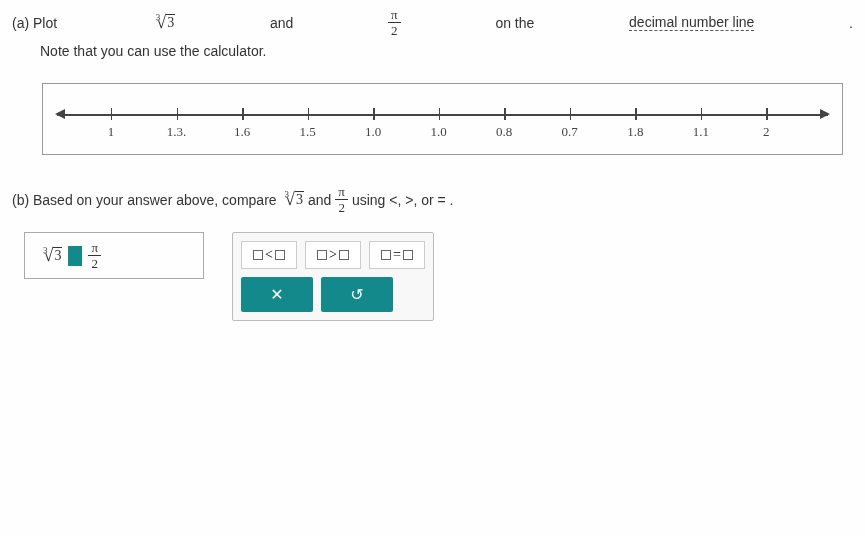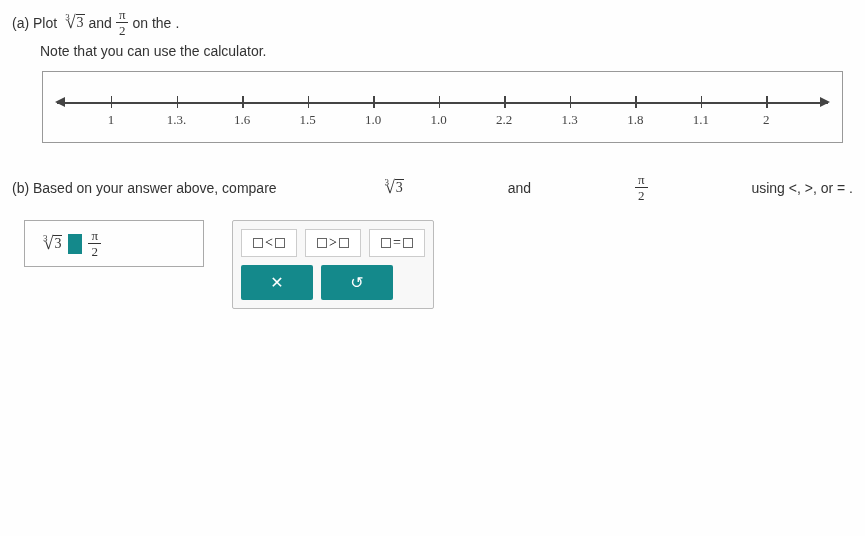--- a/index.html
+++ b/index.html
@@ -9,20 +9,21 @@
       color: #333;
       padding: 8px 12px;
       font-size: 14px;
     }
     .instruction {
       display: flex;
       align-items: center;
       flex-wrap: wrap;
       gap: 4px;
       margin-bottom: 6px;
+      justify-content: space-between;
     }
     .math {
       font-family: 'Times New Roman', serif;
       display: inline-flex;
       align-items: center;
     }
     .cbrt {
       position: relative;
       display: inline-flex;
       align-items: center;
@@ -48,21 +49,21 @@
       line-height: 1;
       vertical-align: middle;
     }
     .frac .num { border-bottom: 1px solid #333; padding: 0 3px 1px; }
     .frac .den { padding-top: 1px; }
     .underline-dashed {
       border-bottom: 1px dashed #555;
     }
     .note {
       margin-left: 28px;
-      margin-bottom: 12px;
+      margin-bottom: 24px;
     }
     .numline-box {
       border: 1px solid #999;
       margin: 4px 10px 30px 30px;
       padding: 28px 14px 22px;
       position: relative;
       cursor: pointer;
     }
     .numline {
       position: relative;
@@ -99,21 +100,20 @@
       color: #444;
       font-family: 'Times New Roman', serif;
       white-space: nowrap;
     }
     .part-b {
       display: flex;
       align-items: center;
       flex-wrap: wrap;
       gap: 4px;
       margin-bottom: 18px;
-      justify-content: space-between;
     }
     .answer-row {
       display: flex;
       align-items: flex-start;
       gap: 28px;
       margin-left: 12px;
     }
     .answer-box {
       border: 1px solid #aaa;
       padding: 8px 14px;
@@ -182,20 +182,21 @@
     <span class="idx">3</span>
     <span class="radical">√</span>
     <span class="radicand">3</span>
   </span>
   <span>and</span>
   <span class="math frac">
     <span class="num">π</span>
     <span class="den">2</span>
   </span>
   <span>on the</span>
+  <span class="underline-dashed">decimal number line</span>
   <span>.</span>
 </div>
 
 <div class="note">Note that you can use the calculator.</div>
 
 <div class="numline-box">
   <div class="numline">
     <div class="axis"></div>
     <div class="arrow-left"></div>
     <div class="arrow-right"></div>
@@ -212,24 +213,24 @@
     <div class="tick" style="left:32.5%"></div>
     <div class="tick-label" style="left:32.5%">1.5</div>
 
     <div class="tick" style="left:41%"></div>
     <div class="tick-label" style="left:41%">1.0</div>
 
     <div class="tick" style="left:49.5%"></div>
     <div class="tick-label" style="left:49.5%">1.0</div>
 
     <div class="tick" style="left:58%"></div>
-    <div class="tick-label" style="left:58%">2.2</div>
+    <div class="tick-label" style="left:58%">0.8</div>
 
     <div class="tick" style="left:66.5%"></div>
-    <div class="tick-label" style="left:66.5%">1.3</div>
+    <div class="tick-label" style="left:66.5%">0.7</div>
 
     <div class="tick" style="left:75%"></div>
     <div class="tick-label" style="left:75%">1.8</div>
 
     <div class="tick" style="left:83.5%"></div>
     <div class="tick-label" style="left:83.5%">1.1</div>
 
     <div class="tick" style="left:92%"></div>
     <div class="tick-label" style="left:92%">2</div>
   </div>

